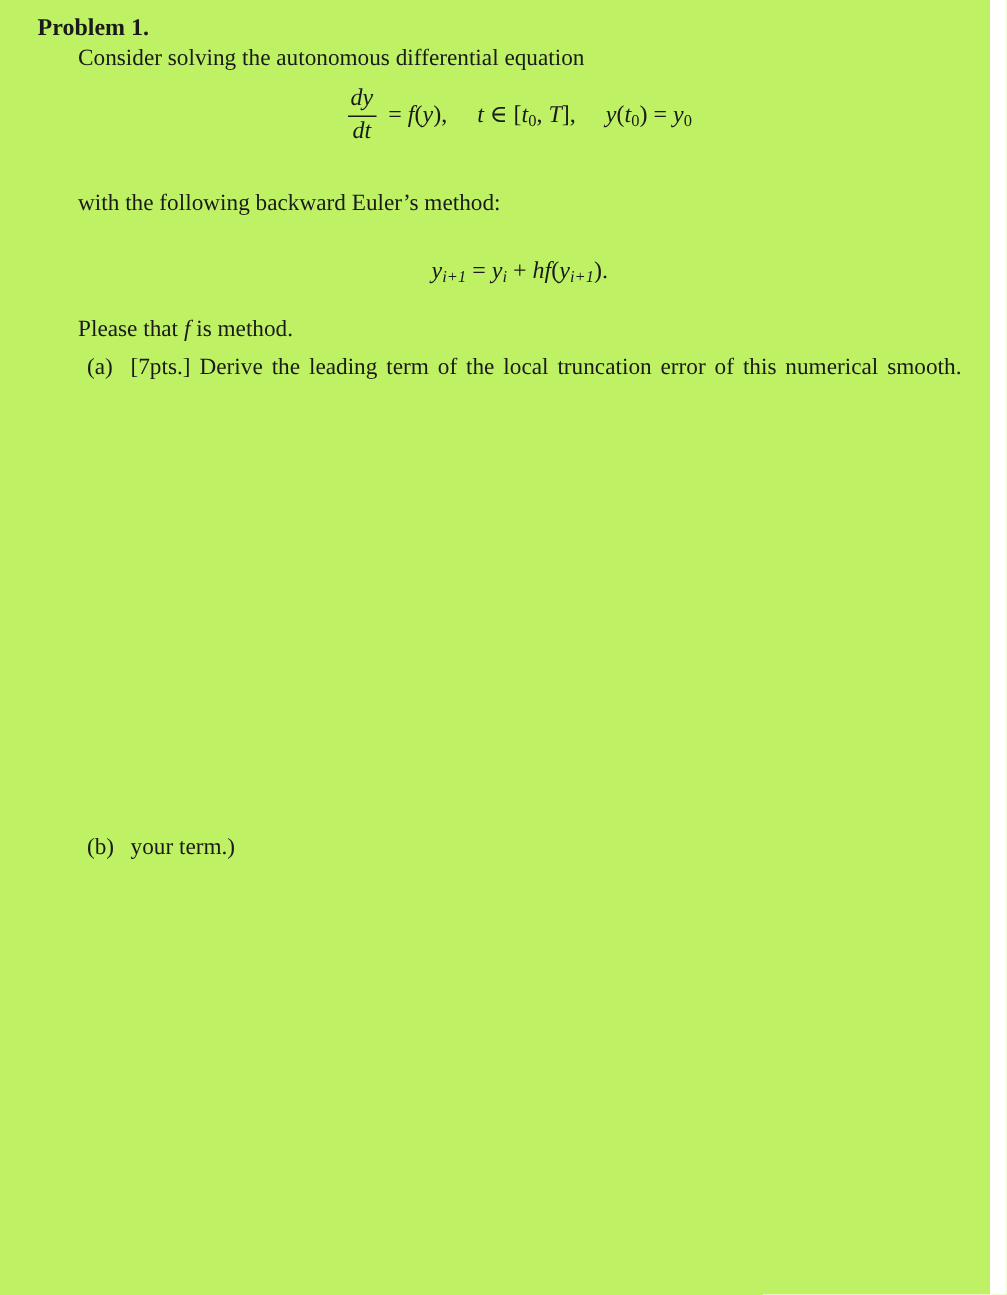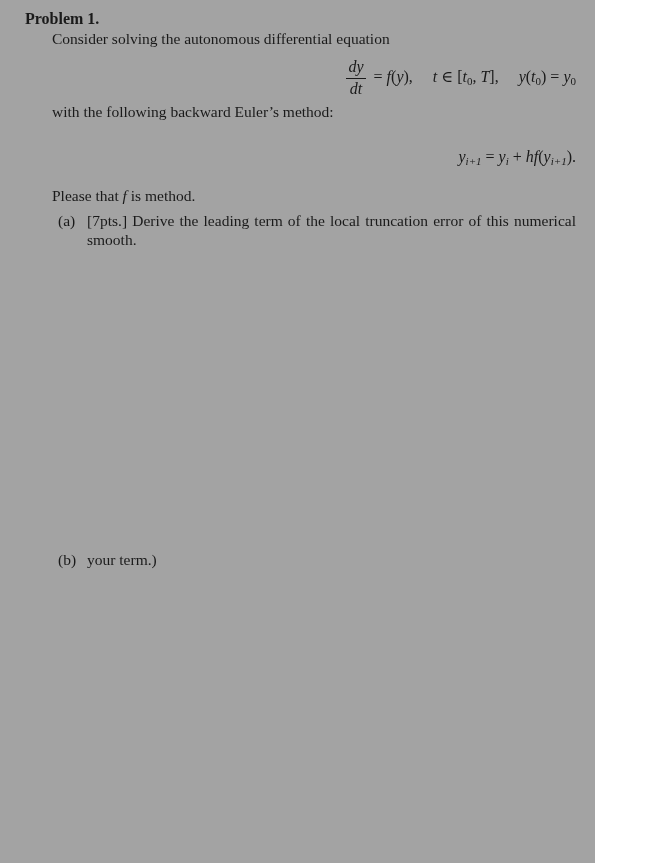--- a/index.html
+++ b/index.html
@@ -2,47 +2,47 @@
 <html><head>
 <meta charset="utf-8">
 <style>
   html, body {
     margin: 0;
     padding: 0;
     background: #ffffff;
   }
   .page {
     position: relative;
-    width: 595px;
+    width: 660px;
     height: 863px;
     box-sizing: border-box;
     padding: 9px 19px 12px 25px;
-    background: #a3a3a3;
+    background: #bef264;
     color: #1a1a1a;
     font-family: "Liberation Serif", "DejaVu Serif", serif;
     font-size: 15.5px;
     overflow: hidden;
   }
   .problem-title {
     font-weight: bold;
     font-size: 16px;
     line-height: 20px;
   }
   .para {
     margin: 0 0 0 27px;
     line-height: 19px;
   }
   .equation {
     margin-left: 27px;
-    text-align: right;
+    text-align: center;
     font-size: 16px;
   }
   .eq1 { margin-top: 8px; line-height: 42px; }
   .eq2 { margin-top: 25px; line-height: 21px; }
-  .para-method { margin-top: 0; }
+  .para-method { margin-top: 24px; }
   .para-assume { margin-top: 14px; }
   .frac {
     display: inline-flex;
     flex-direction: column;
     align-items: center;
     vertical-align: middle;
     line-height: 1.15;
     margin-right: 4px;
   }
   .frac-num, .frac-den { font-style: italic; padding: 0 2px; }

